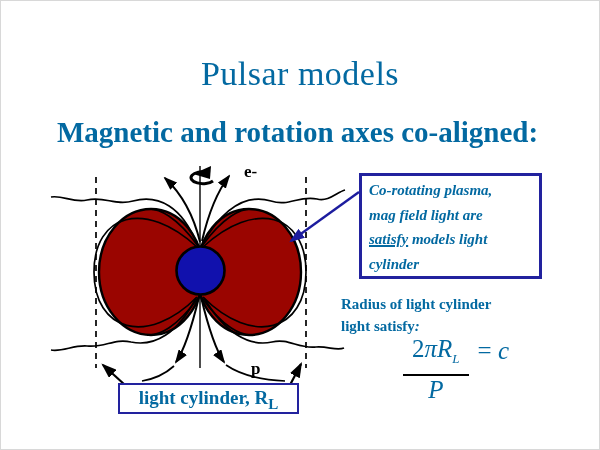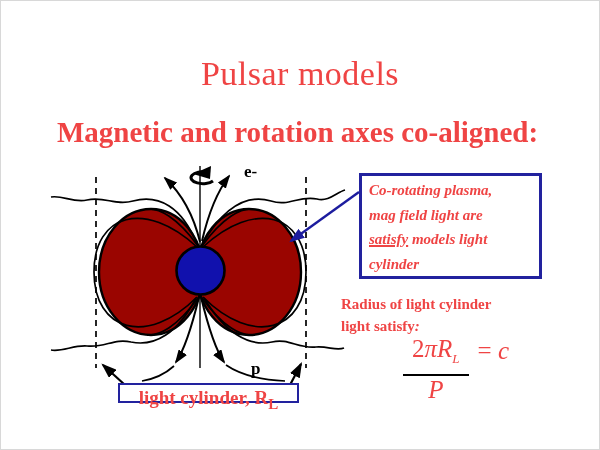--- a/index.html
+++ b/index.html
@@ -1,19 +1,19 @@
 <!DOCTYPE html>
 <html><head>
 <meta charset="utf-8">
 <style>
   html,body{margin:0;padding:0;background:#fff;}
   .slide{
     position:relative;width:600px;height:450px;background:#ffffff;
     box-sizing:border-box;border:1px solid #d8d8d8;overflow:hidden;
-    font-family:"Liberation Serif","DejaVu Serif",serif;color:#ef4444;
+    font-family:"Liberation Serif","DejaVu Serif",serif;color:#0369a1;
   }
   .title{
     position:absolute;left:0;right:0;top:54px;margin:0;
     text-align:center;font-size:34px;font-weight:400;letter-spacing:.5px;
   }
   .subtitle{
     position:absolute;left:56px;top:115px;font-size:29px;font-weight:bold;
   }
   .diagram{position:absolute;left:0;top:0;width:600px;height:450px;}
   .callout{
@@ -32,21 +32,21 @@
     position:absolute;left:402px;top:336px;display:flex;
     font-size:25px;
   }
   .frac{display:inline-block;text-align:center;}
   .frac .num{display:block;border-bottom:2px solid #000;padding:0 9px 3px 9px;line-height:24px;}
   .frac .den{display:block;padding-top:2px;line-height:24px;}
   .formula .it{font-style:italic;}
   .formula sub{font-size:13px;font-style:italic;}
   .formula .eq{margin-left:9px;}
   .lc-label{
-    position:absolute;left:117px;top:382px;width:181px;height:20px;
+    position:absolute;left:117px;top:382px;width:181px;height:31px;
     box-sizing:border-box;border:2.5px solid #22229e;background:#fff;
     text-align:center;font-size:19px;font-weight:bold;line-height:26px;
   }
   .lc-label sub{font-size:15px;line-height:0;}
   svg text{font-family:"Liberation Serif","DejaVu Serif",serif;font-weight:bold;}
 </style>
 </head>
 <body>
 
 <div class="slide">

